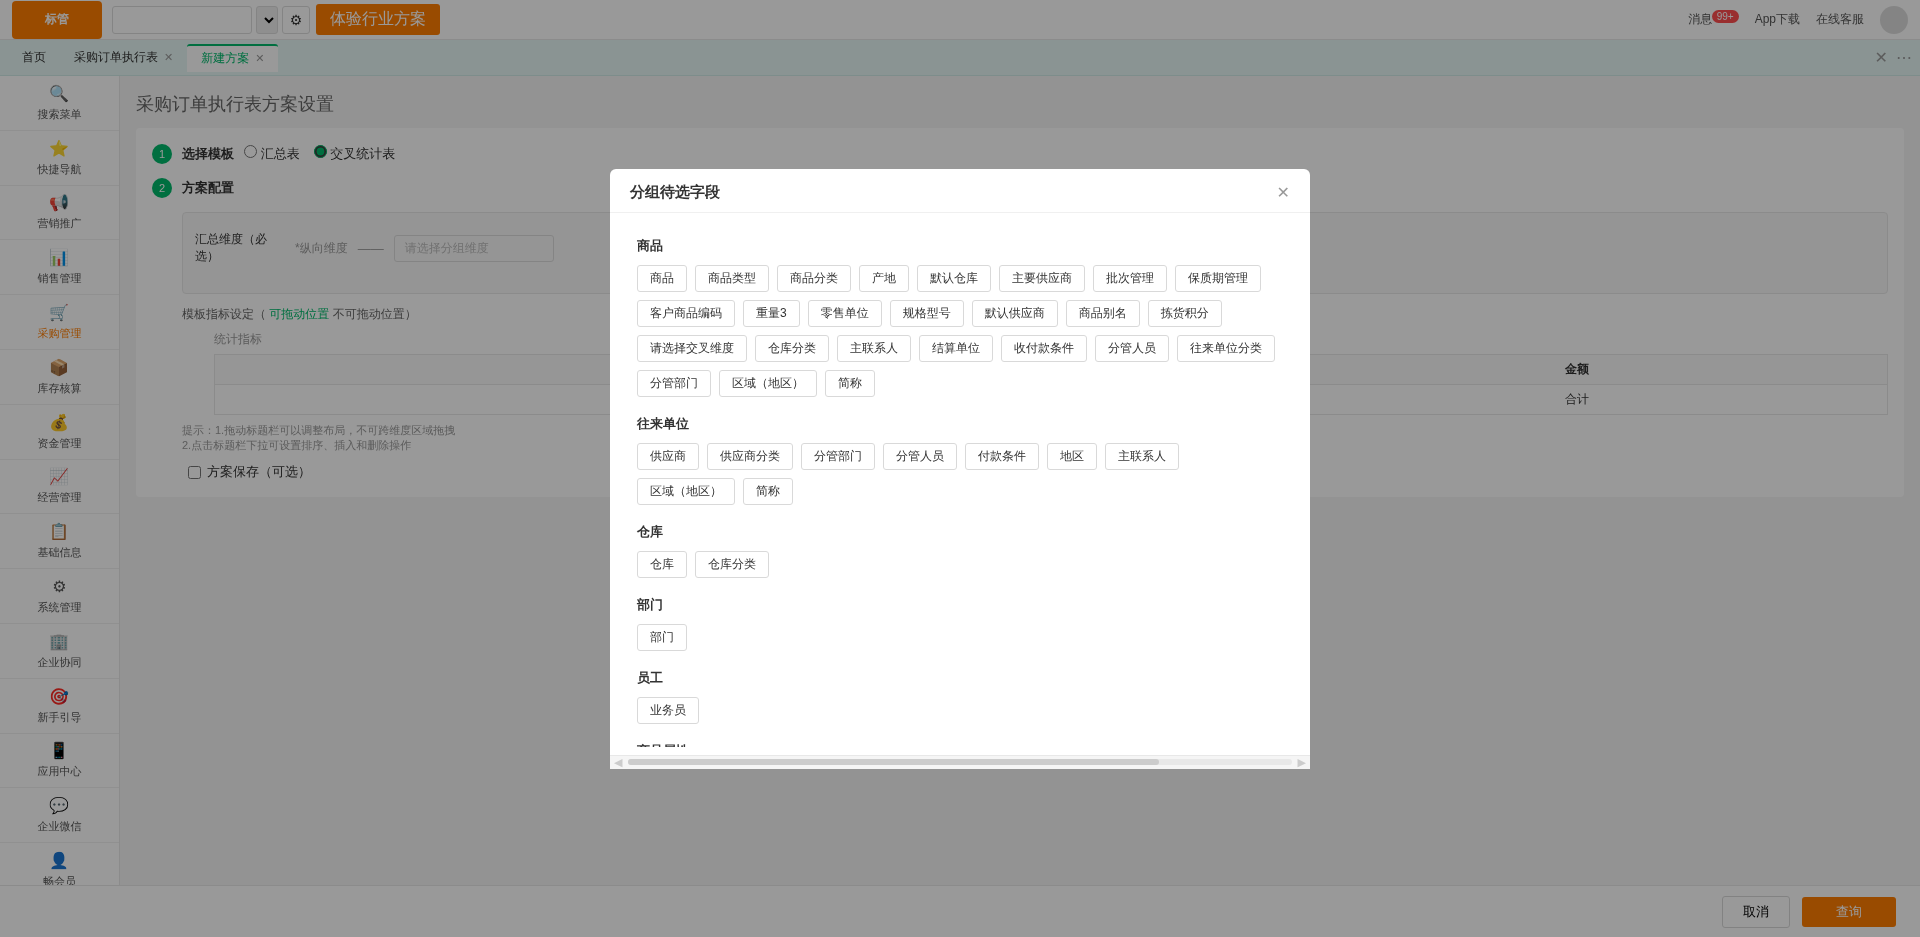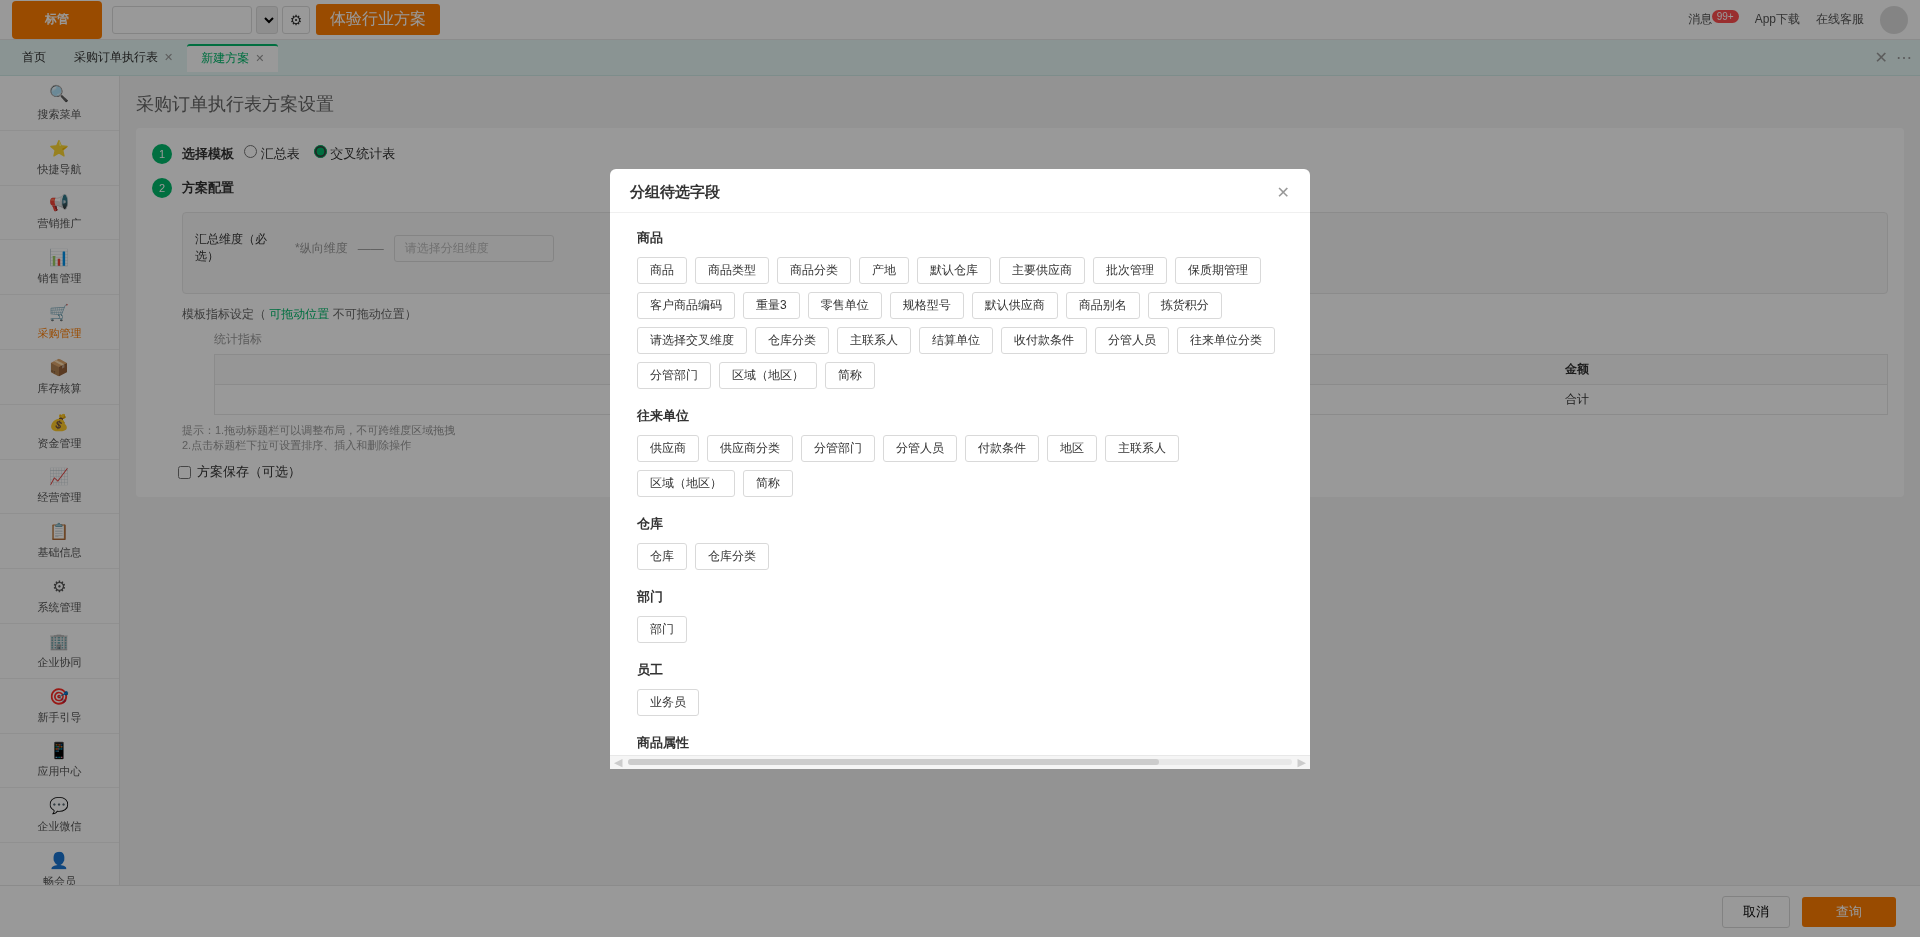--- a/index.html
+++ b/index.html
@@ -238,20 +238,21 @@
 
     
     .modal {
       background: #fff;
       border-radius: 6px;
       width: 700px;
       max-height: 600px;
       display: flex;
       flex-direction: column;
       position: relative;
+      gap: 8px;
     }
     .modal-header {
       padding: 14px 20px 10px;
       border-bottom: 1px solid #f0f0f0;
       display: flex;
       align-items: center;
       justify-content: space-between;
       flex-shrink: 0;
     }
     .modal-title { font-size: 15px; font-weight: bold; }
@@ -517,21 +518,21 @@
             </tr>
           </tbody>
         </table>
       </div>
 
       <div style="margin-left:30px; font-size:11px; color:#999; margin-bottom:10px;">
         <div>提示：1.拖动标题栏可以调整布局，不可跨维度区域拖拽</div>
         <div>2.点击标题栏下拉可设置排序、插入和删除操作</div>
       </div>
 
-      <div style="display:flex; align-items:center; gap:6px; margin-left:26px;">
+      <div style="display:flex; align-items:center; gap:6px; margin-left:36px;">
         <input type="checkbox" style="">
         <span>方案保存（可选）</span>
       </div>
     </div>
   </div>
 </div>
 
 <div class="overlay">
   <div class="modal">
 

